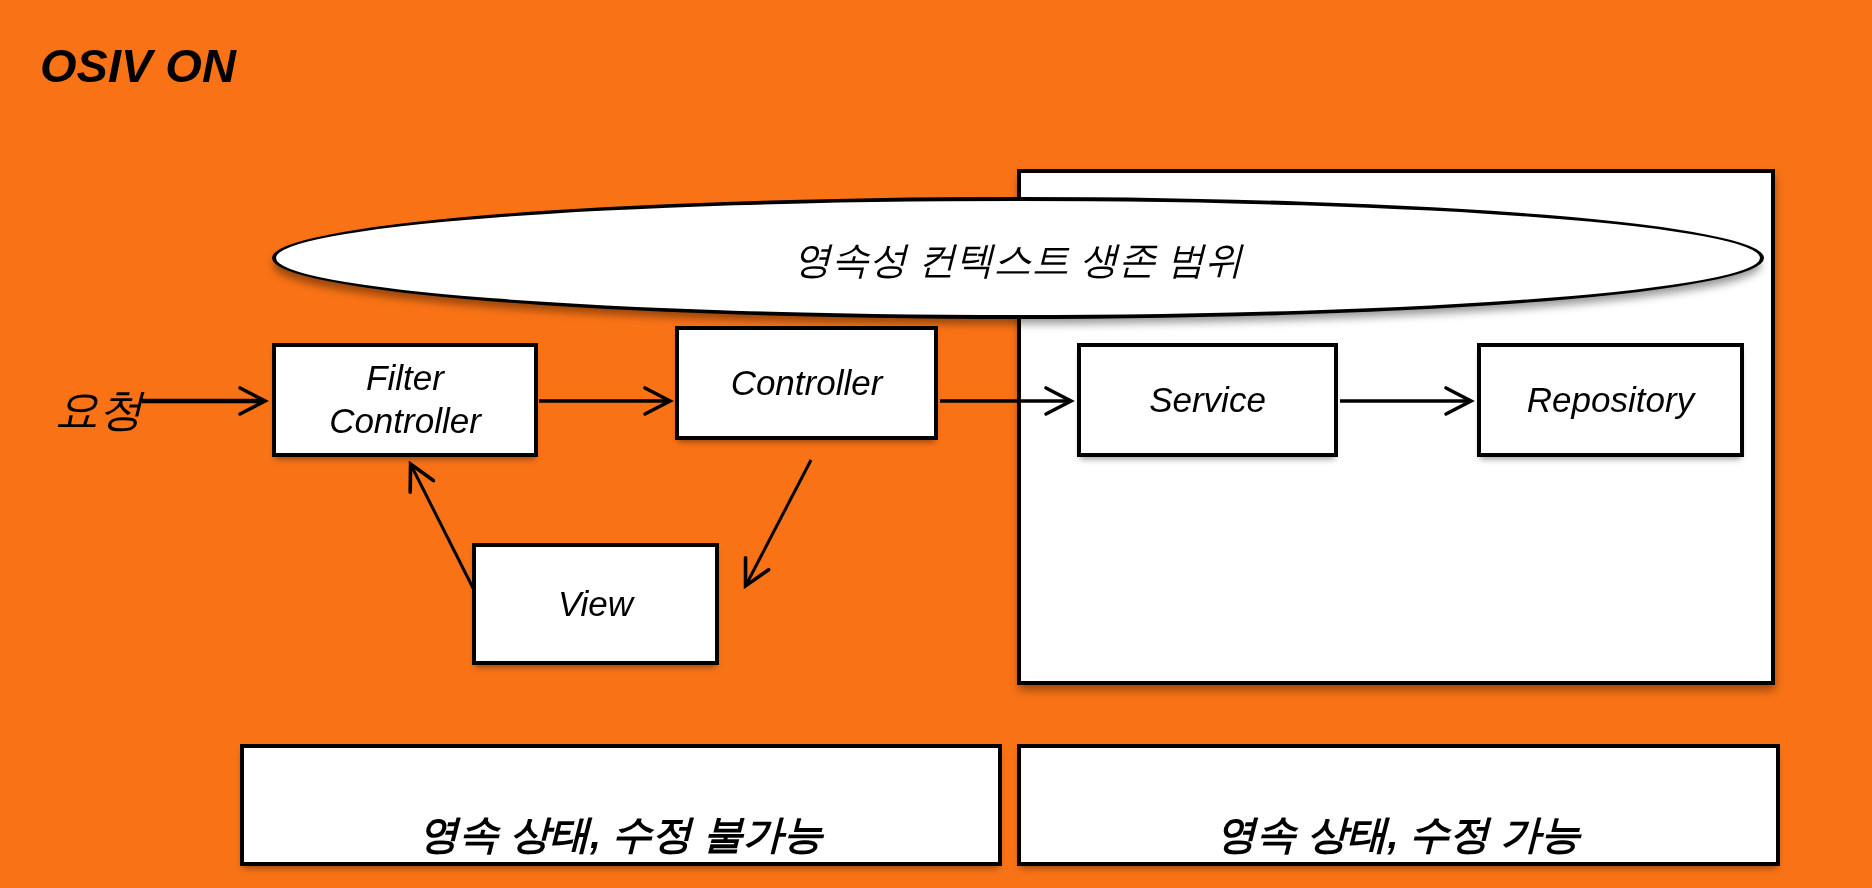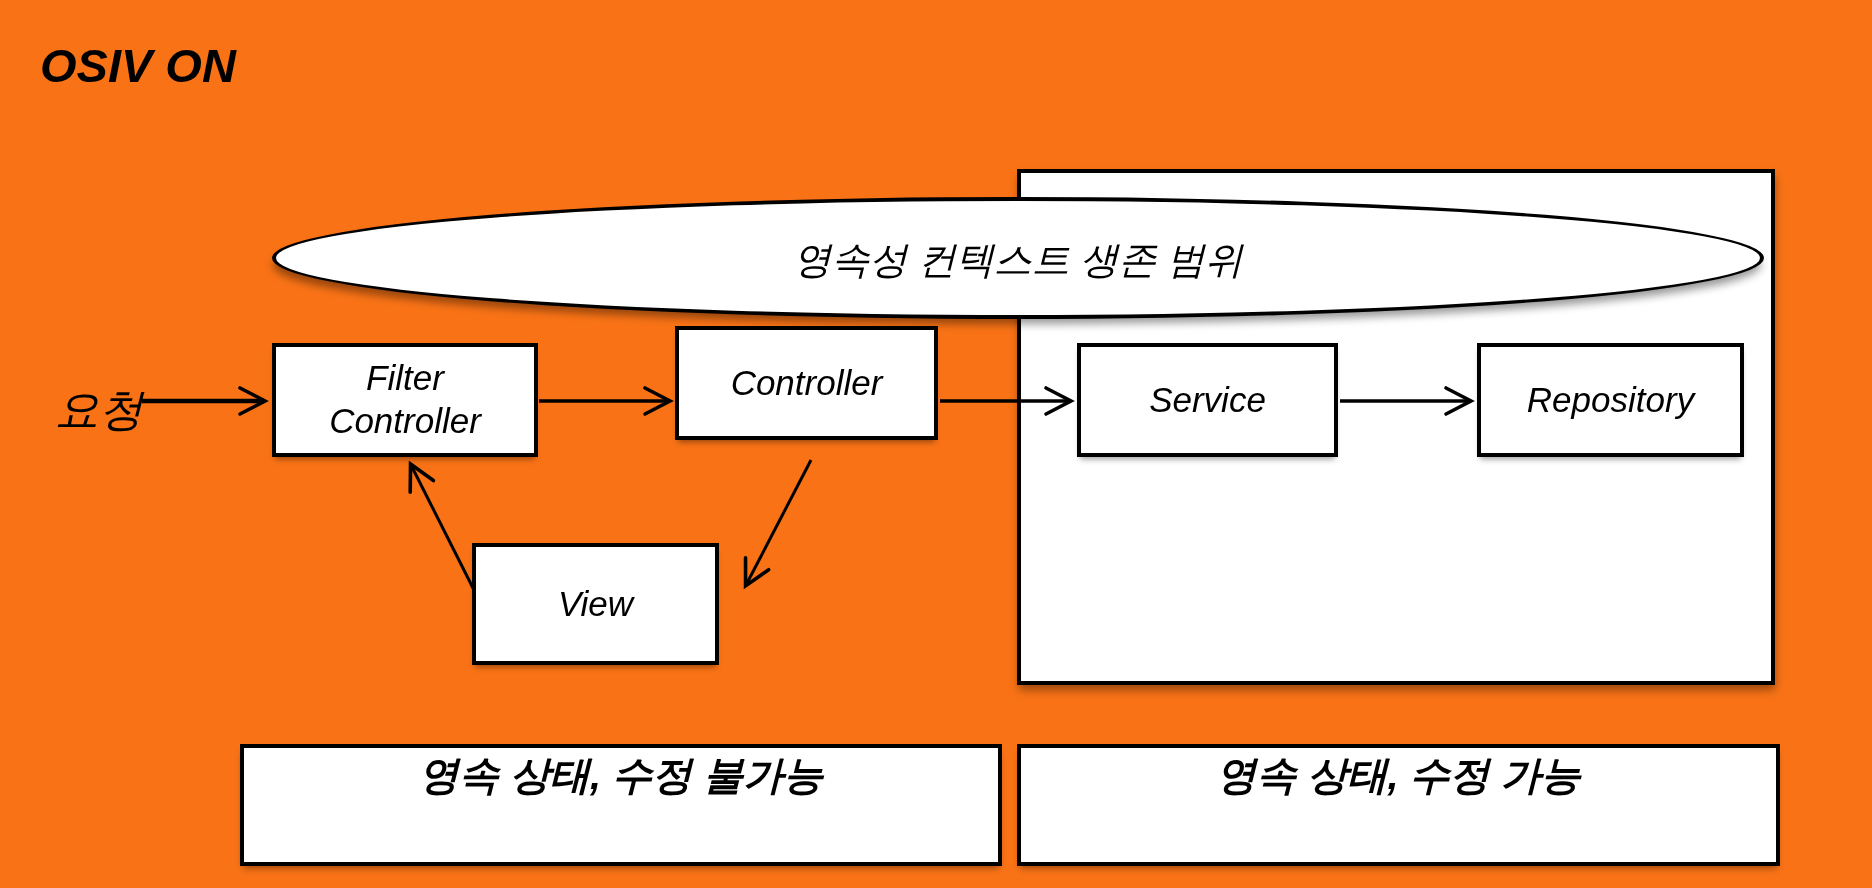--- a/index.html
+++ b/index.html
@@ -110,21 +110,21 @@
     z-index: 4;
     pointer-events: none;
   }
 
   .legend-box {
     box-sizing: border-box;
     border: 4px solid #000000;
     background: #ffffff;
     box-shadow: 0 5px 7px -3px rgba(0,0,0,0.40);
     display: flex;
-    align-items: flex-start;
+    align-items: flex-end;
     justify-content: center;
     font-size: 40px;
     font-weight: 700;
     color: #000000;
     z-index: 1;
   }
   #legend-left  { left: 240px;  top: 744px; width: 762px; height: 122px; }
   #legend-right { left: 1017px; top: 744px; width: 763px; height: 122px; }
 </style>
 </head>

